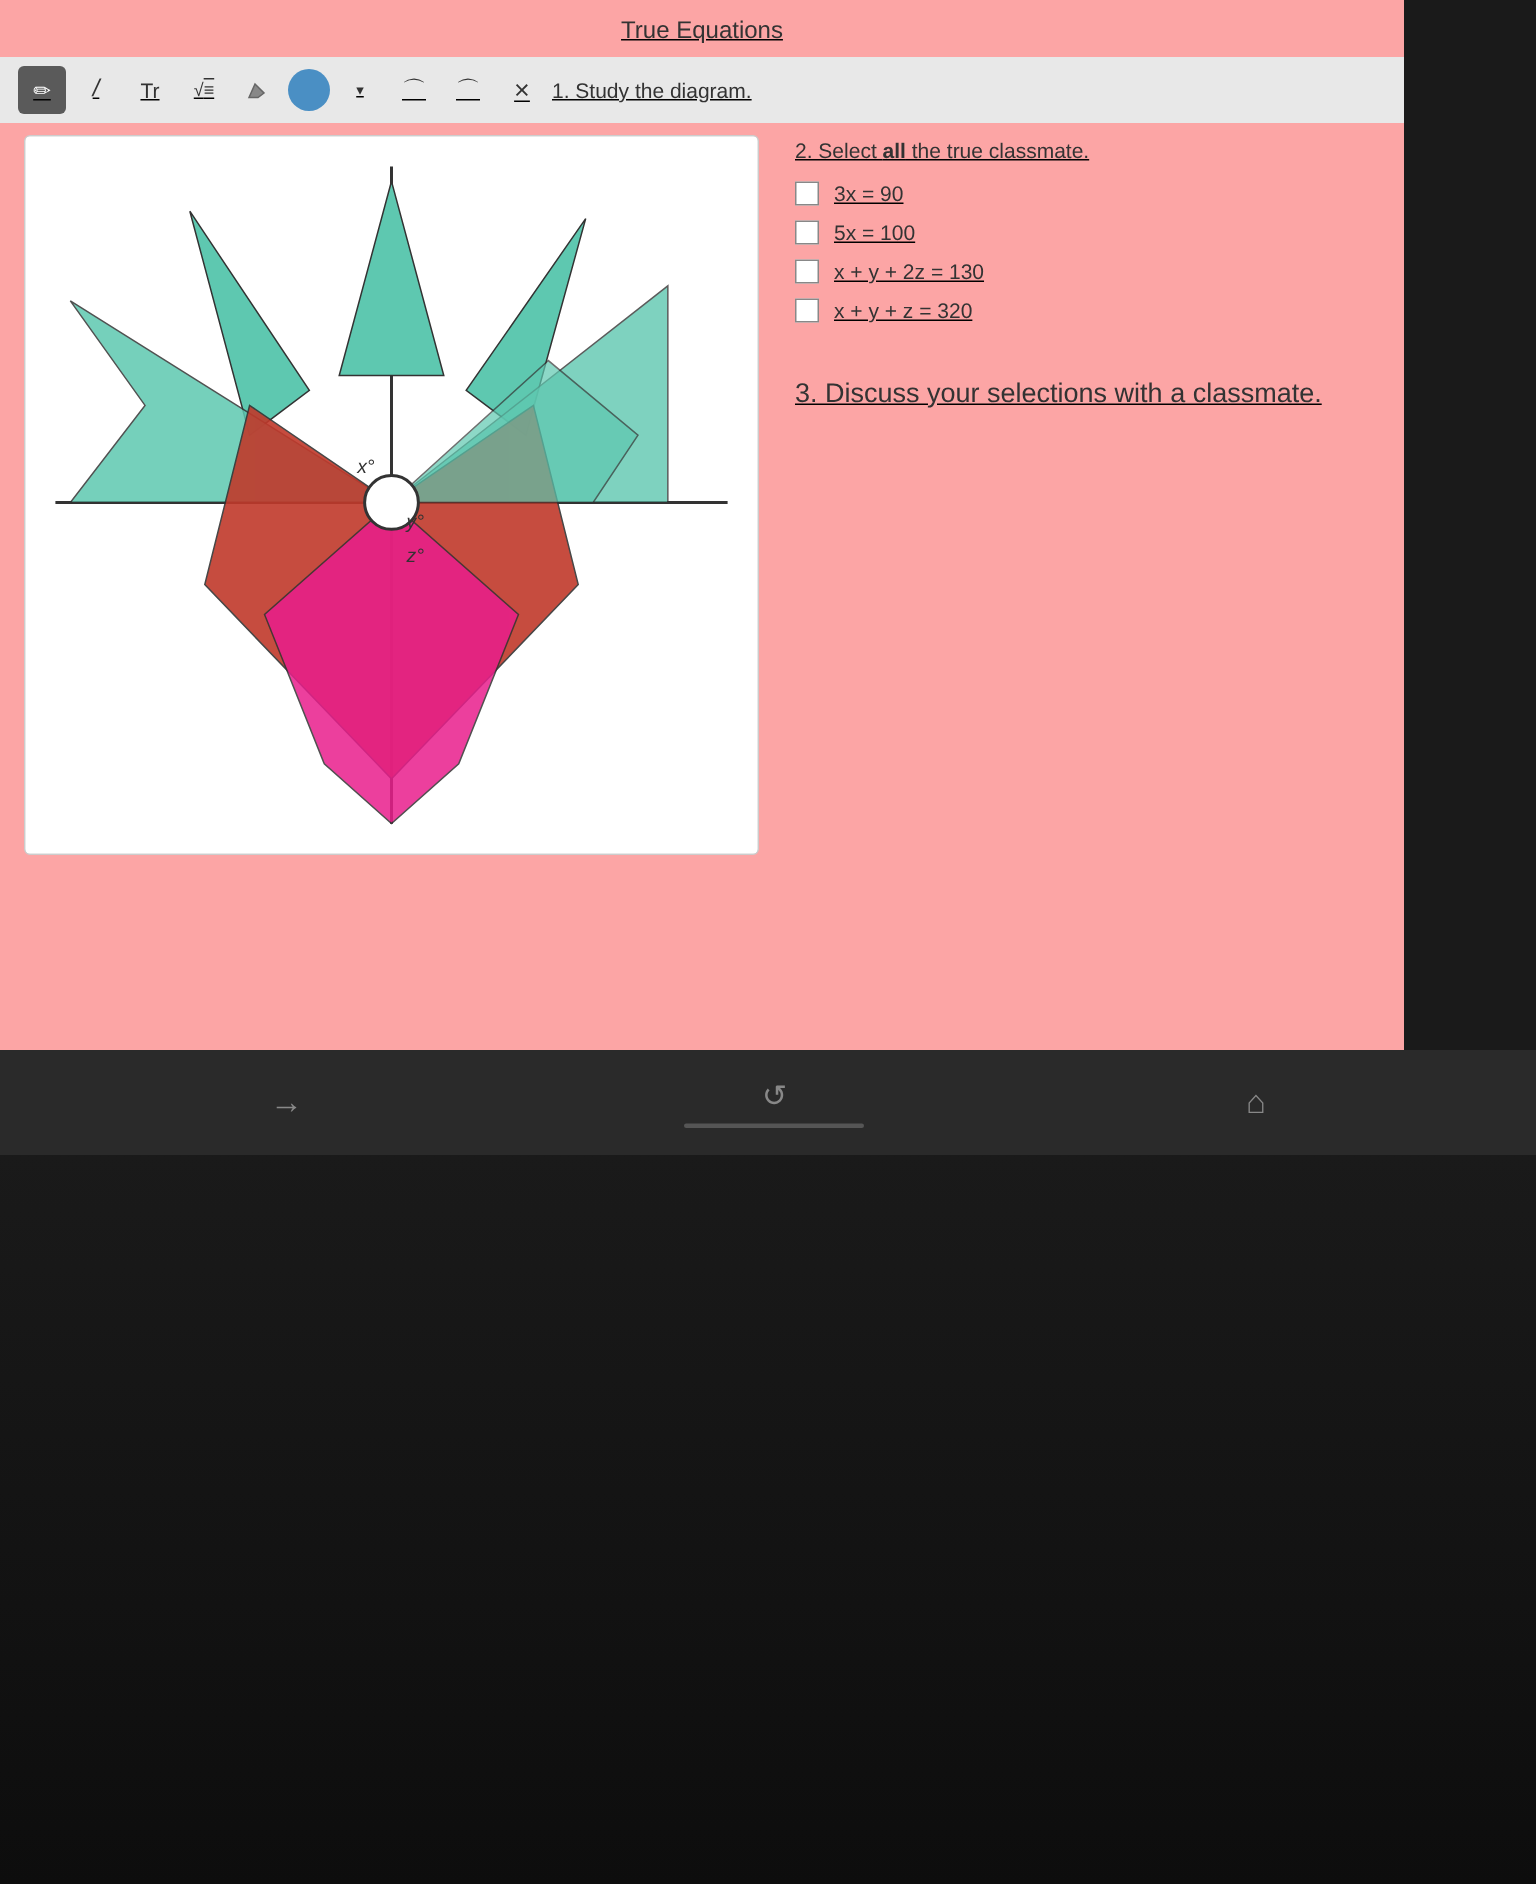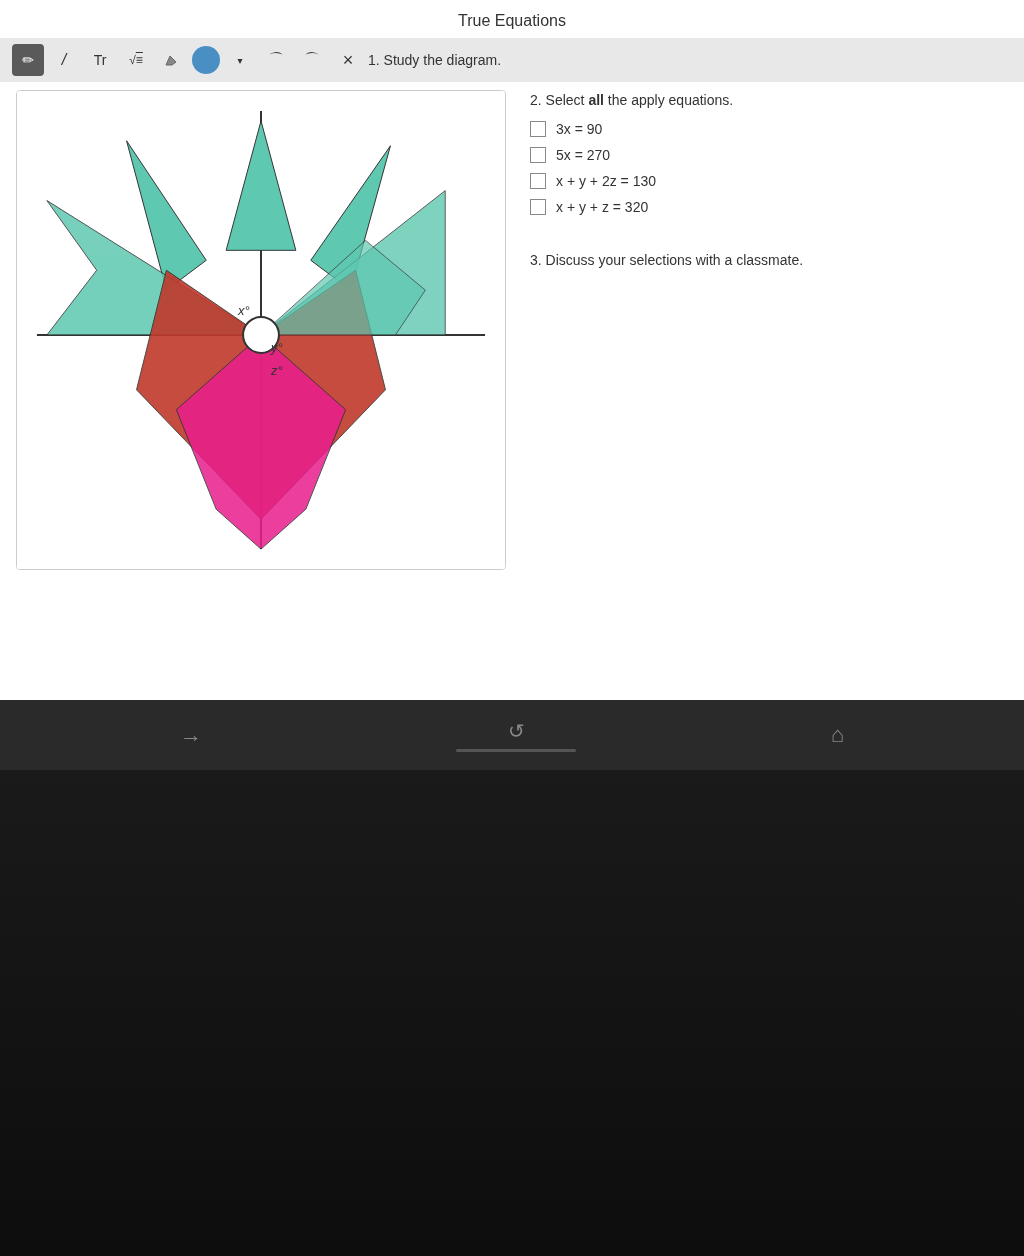--- a/index.html
+++ b/index.html
@@ -5,24 +5,25 @@
     * { margin: 0; padding: 0; box-sizing: border-box; }
     body {
       width: 1024px;
       height: 1256px;
       background: #1a1a1a;
       font-family: Arial, sans-serif;
       overflow: hidden;
     }
 
     .main-content {
-      width: 1024px;
+      width: 936px;
       height: 760px;
-      background: #ffffff;
+      background: #fca5a5;
       position: relative;
+      text-decoration: underline;
     }
 
     .page-title {
       text-align: center;
       font-size: 16px;
       color: #333;
       padding: 12px 0 8px 0;
       font-weight: 400;
     }
 
@@ -131,21 +132,21 @@
       flex-shrink: 0;
       cursor: pointer;
     }
 
     .eq-label {
       font-size: 14px;
       color: #333;
     }
 
     .step3-text {
-      font-size: 14px;
+      font-size: 18px;
       color: #333;
       margin-top: 12px;
     }
 
     .bottom-nav {
       width: 1024px;
       height: 70px;
       background: #2a2a2a;
       display: flex;
       align-items: center;
@@ -250,35 +251,35 @@
 
         <text x="222" y="225" font-size="13" fill="#333" font-style="italic">x°</text>
         <text x="255" y="262" font-size="13" fill="#333" font-style="italic">y°</text>
         <text x="255" y="285" font-size="13" fill="#333" font-style="italic">z°</text>
       </svg>
     </div>
 
     <div class="right-panel">
 
       <div class="question-step">
-        <span>2. Select </span><strong>all</strong><span> the apply equations.</span>
+        <span>2. Select </span><strong>all</strong><span> the true classmate.</span>
       </div>
 
 
       <ul class="equation-list">
 
         <li class="equation-item">
           <div class="eq-checkbox"></div>
           <span class="eq-label">3x = 90</span>
         </li>
 
 
         <li class="equation-item">
           <div class="eq-checkbox"></div>
-          <span class="eq-label">5x = 270</span>
+          <span class="eq-label">5x = 100</span>
         </li>
 
         <li class="equation-item">
           <div class="eq-checkbox"></div>
           <span class="eq-label">x + y + 2z = 130</span>
         </li>
 
         <li class="equation-item">
           <div class="eq-checkbox"></div>
           <span class="eq-label">x + y + z = 320</span>

